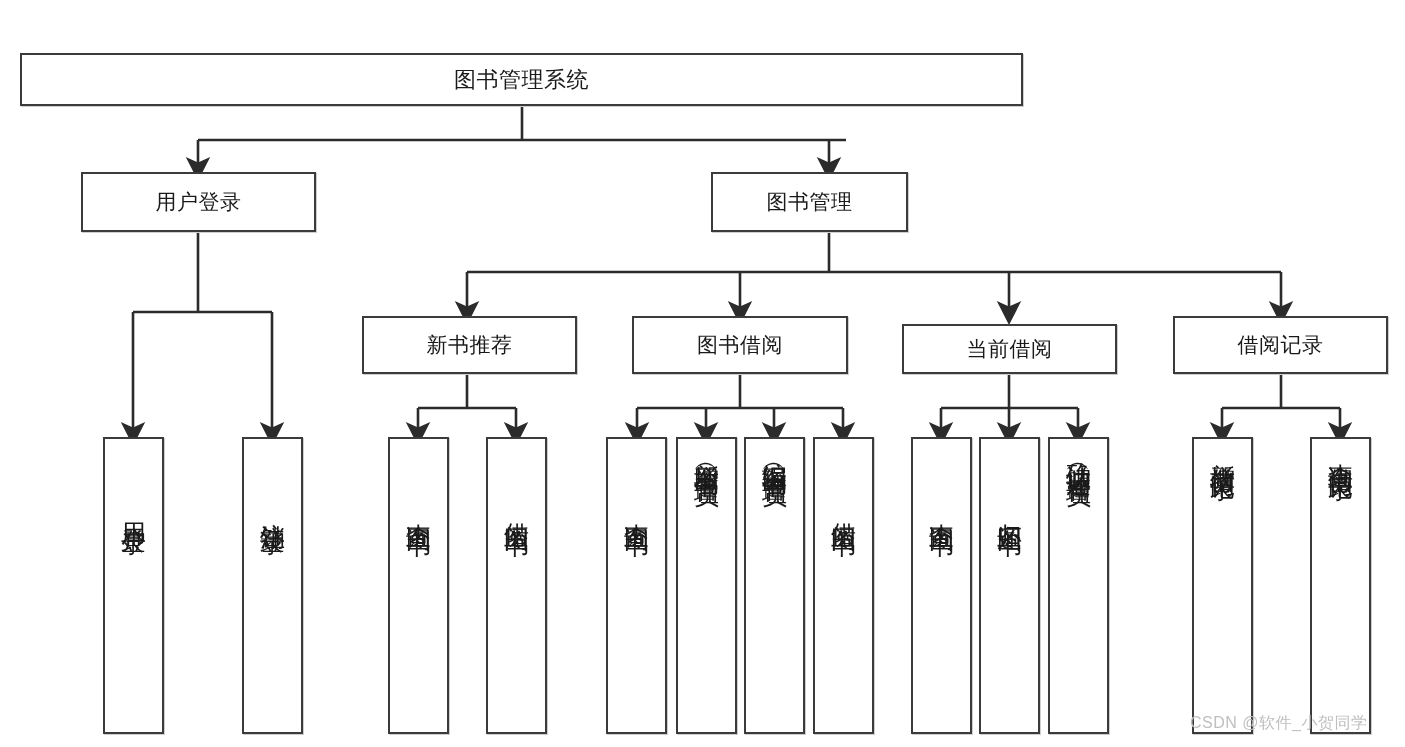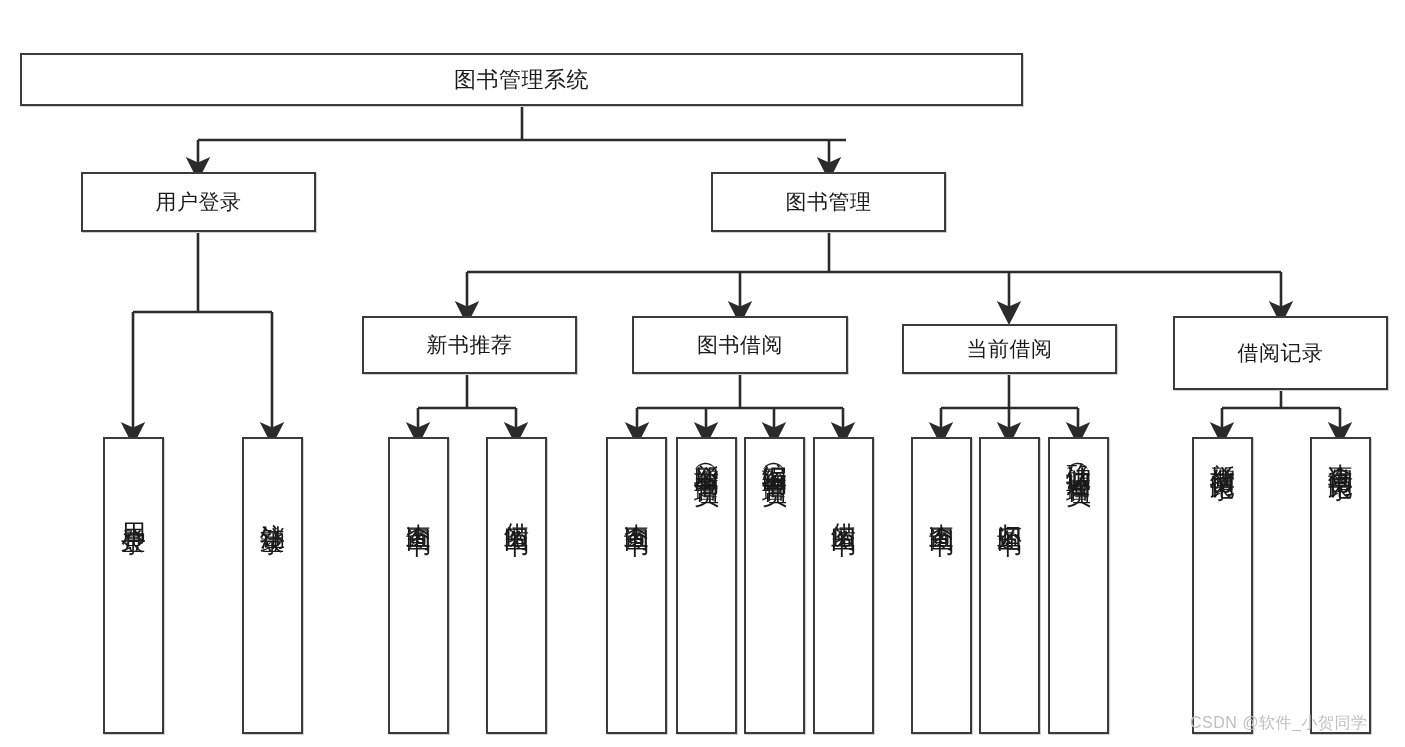--- a/index.html
+++ b/index.html
@@ -128,34 +128,34 @@
     </g>
   </svg>
 
   <div class="node horiz root" style="left:20px; top:14px; width:1003px; height:53px;margin-top:39px;">
     <span class="label">图书管理系统</span>
   </div>
 
   <div class="node horiz" style="left:81px; top:172px; width:235px; height:60px;">
     <span class="label">用户登录</span>
   </div>
-  <div class="node horiz" style="left:711px; top:172px; width:235px; height:60px;">
+  <div class="node horiz" style="left:711px; top:172px; width:197px; height:60px;">
     <span class="label">图书管理</span>
   </div>
 
   <div class="node horiz" style="left:362px; top:316px; width:215px; height:58px;">
     <span class="label">新书推荐</span>
   </div>
   <div class="node horiz" style="left:632px; top:316px; width:216px; height:58px;">
     <span class="label">图书借阅</span>
   </div>
   <div class="node horiz" style="left:902px; top:324px; width:215px; height:50px;">
     <span class="label">当前借阅</span>
   </div>
-  <div class="node horiz" style="left:1173px; top:316px; width:215px; height:74px;">
+  <div class="node horiz" style="left:1173px; top:316px; width:215px; height:58px;">
     <span class="label">借阅记录</span>
   </div>
 
   <div class="node vert mid" style="left:103px; top:437px; width:61px; height:297px;">
     <span class="label">用户登录</span>
   </div>
   <div class="node vert mid" style="left:242px; top:437px; width:61px; height:297px;">
     <span class="label">注销登录</span>
   </div>
 

